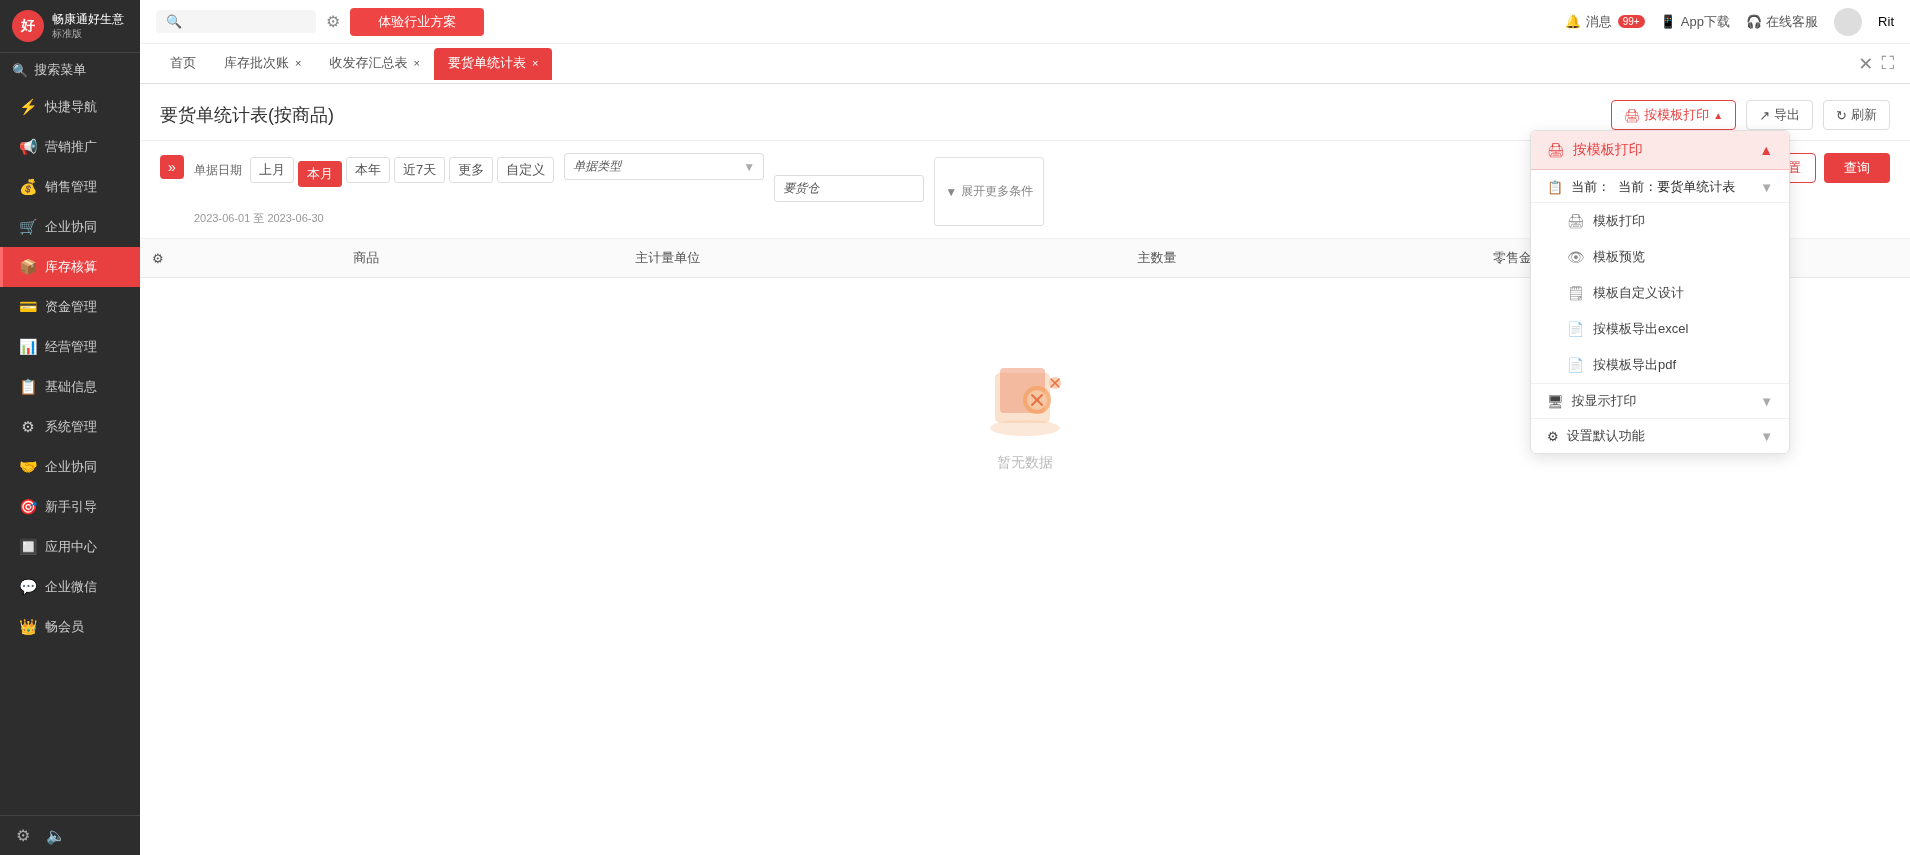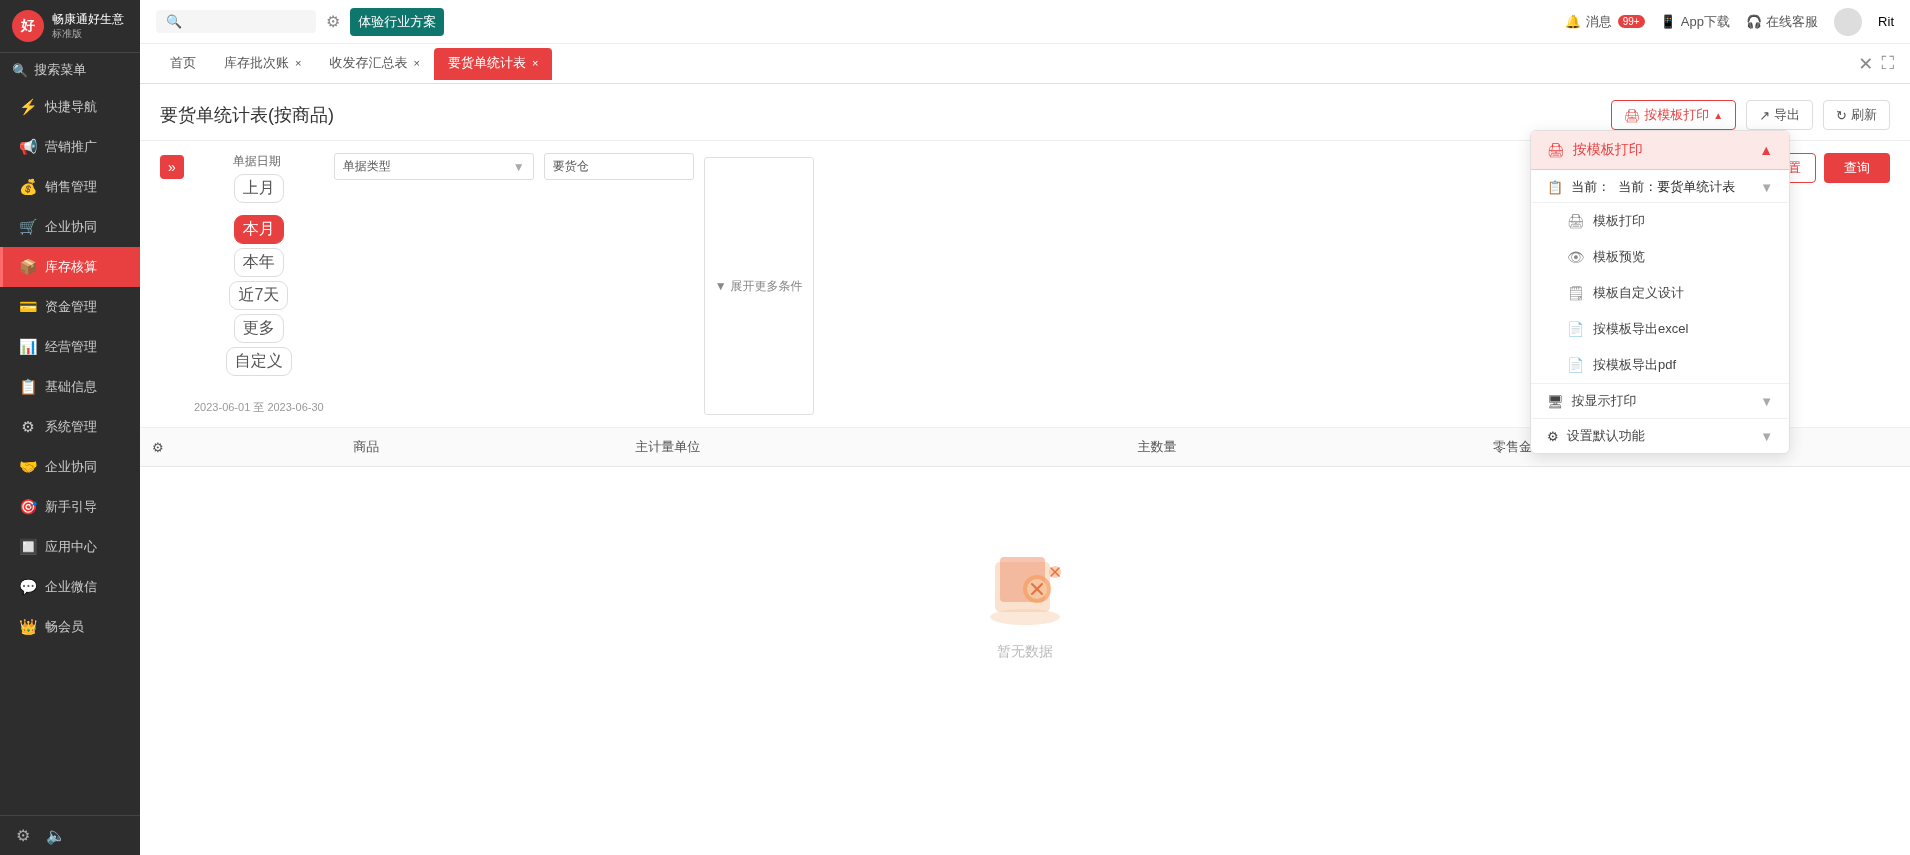--- a/index.html
+++ b/index.html
@@ -72,22 +72,22 @@
     }
     .topbar-search {
       display: flex; align-items: center;
       background: #f5f5f5; border-radius: 4px;
       padding: 4px 10px; gap: 6px; width: 160px;
     }
     .topbar-search input {
       border: none; background: transparent; outline: none; font-size: 12px; color: #999; width: 110px;
     }
     .topbar-btn-trial {
-      background: #0f766e; color: white; border: none;
-      padding: 5px 8px; border-radius: 4px; cursor: pointer; font-size: 13px;
+      background: #ef4444; color: white; border: none;
+      padding: 5px 28px; border-radius: 4px; cursor: pointer; font-size: 13px;
     }
     .topbar-right {
       margin-left: auto; display: flex; align-items: center; gap: 16px;
     }
     .topbar-right-item {
       display: flex; align-items: center; gap: 4px; color: #555; cursor: pointer; font-size: 13px;
     }
     .badge {
       background: #e84040; color: white; border-radius: 8px;
       font-size: 10px; padding: 1px 5px; margin-left: 2px; text-align: right;
@@ -148,31 +148,31 @@
       gap: 10px;
     }
     .filter-expand-btn {
       background: #e84040; color: white; border: none;
       width: 24px; height: 24px; border-radius: 4px; cursor: pointer;
       font-size: 14px; display: flex; align-items: center; justify-content: center;
       flex-shrink: 0; margin-top: 2px;
     }
     .filter-fields { display: flex; flex-wrap: wrap; gap: 10px; flex: 1; }
     .filter-group { display: flex; flex-direction: column; gap: 4px; }
-    .date-btns { display: flex; align-items: center; gap: 4px; flex-direction: column; }
+    .date-btns { display: flex; align-items: center; gap: 4px; }
     .date-btn {
-      padding: 3px 8px; border: 1px solid #ddd; border-radius: 9px;
-      cursor: pointer; font-size: 16px; color: #555; background: #fff;
+      padding: 3px 8px; border: 1px solid #ddd; border-radius: 3px;
+      cursor: pointer; font-size: 13px; color: #555; background: #fff;
     }
     .date-btn.active { background: #e84040; color: white; border-color: #e84040; margin-top: 8px; }
     .date-range { font-size: 11px; color: #999; margin-top: 20px; }
     .filter-select {
       display: flex; align-items: center; 
       border: 1px solid #ddd; border-radius: 3px; padding: 4px 8px;
-      background: #fff; cursor: pointer; min-width: 200px; font-size: 12px; color: #555;
+      background: #fff; cursor: pointer; min-width: 200px; font-size: 12px; color: #555; font-style: italic;
     }
     .filter-select .arrow { margin-left: auto; color: #aaa; }
     .expand-more-btn {
       display: flex; align-items: center; gap: 4px;
       color: #888; font-size: 12px; cursor: pointer;
       padding: 4px 10px; border: 1px solid #e0e0e0; border-radius: 3px; background: #fff;
       margin-top: 4px;
     }
     .filter-actions {
       display: flex; align-items: center; gap: 8px;
@@ -419,21 +419,21 @@
               </div>
             <div class="date-range">2023-06-01 至 2023-06-30</div>
           </div>
           <div class="filter-group">
             <div class="filter-select">
               <span>单据类型</span>
               <span class="arrow">▼</span>
             </div>
           </div>
           <div class="filter-group">
-            <div class="filter-select" style="min-width:150px;">
+            <div class="filter-select" style="min-width:150px;margin-top:22px;">
               <span>要货仓</span>
             </div>
           </div>
           <div class="expand-more-btn">
             <span>▼</span>
             <span>展开更多条件</span>
           </div>
         </div>
         <div class="filter-actions">
           <button class="btn-settings">设置</button>

